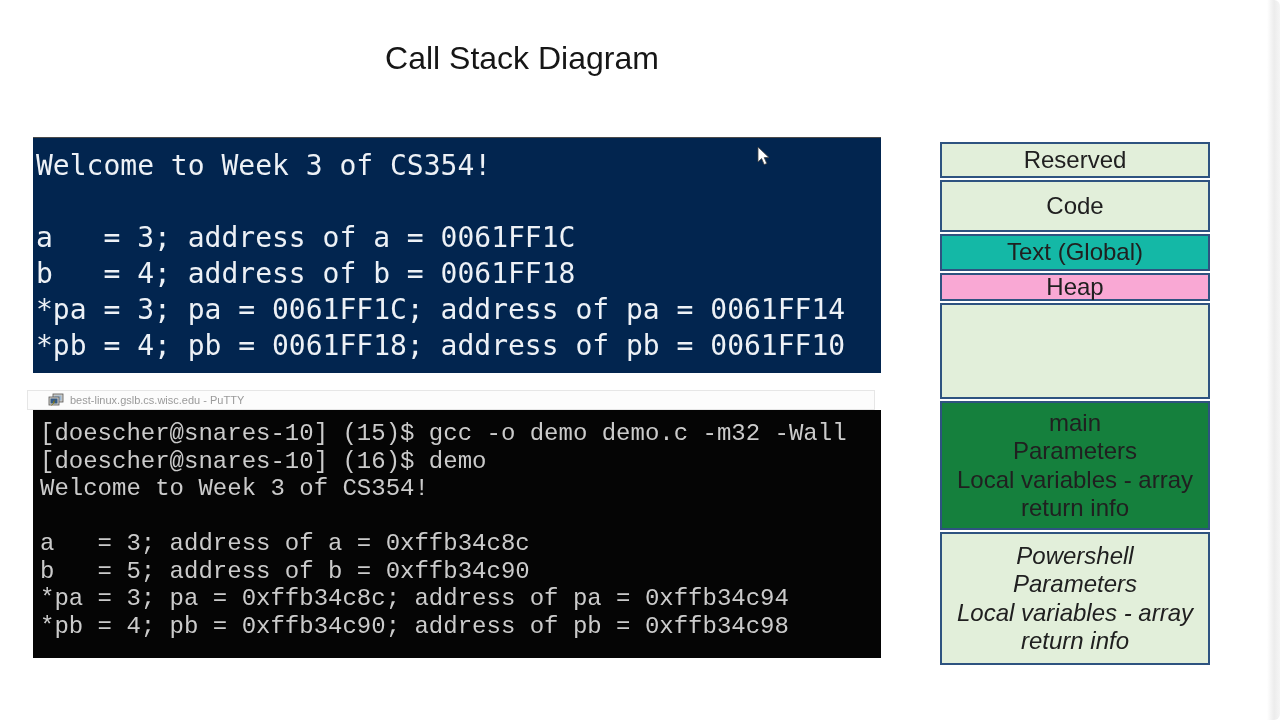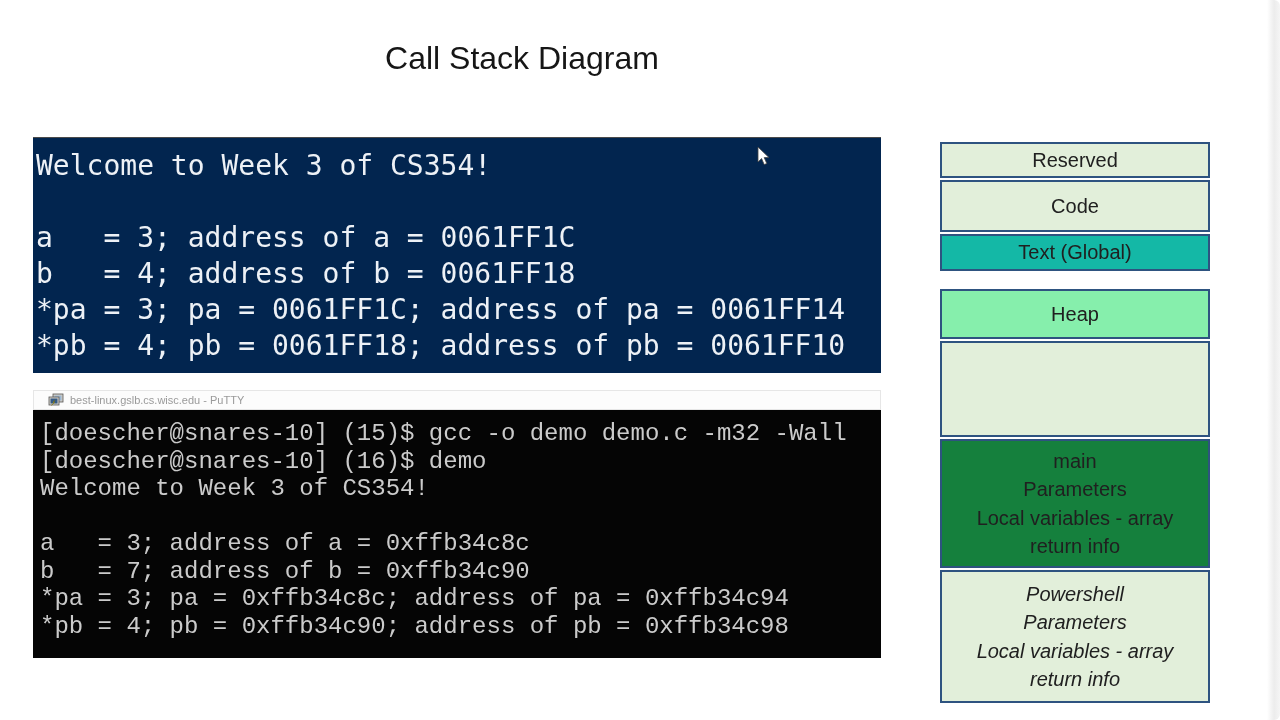--- a/index.html
+++ b/index.html
@@ -29,25 +29,25 @@
     font-size: 28px;
     line-height: 36px;
     color: #edf1f6;
     overflow: hidden;
   }
   .ps-term .tline { white-space: pre; min-height: 36px; }
 
   
   .putty-titlebar {
     position: absolute;
-    left: 33px; top: 390px; width: 848px; height: 20px;
+    left: 27px; top: 390px; width: 848px; height: 20px;
     background: #fcfcfc;
     border: 1px solid #e6e6e6;
     display: flex; align-items: center; gap: 6px;
-    padding-left: 14px;
+    padding-left: 20px;
     font-size: 11px;
     color: #9a9a9a;
   }
   .putty-icon { width: 16px; height: 14px; flex: 0 0 auto; }
   .putty-term {
     position: absolute;
     left: 33px; top: 410px; width: 848px; height: 248px;
     padding: 10px 0 16px 7px;
     font-family: "Liberation Mono", monospace;
     font-size: 24px;
@@ -61,21 +61,21 @@
   .mem-diagram {
     position: absolute;
     left: 940px; top: 142px; width: 270px;
     display: flex; flex-direction: column; gap: 2px;
   }
   .mem-seg {
     width: 100%;
     border: 2px solid #2e5380;
     display: flex; flex-direction: column;
     align-items: center; justify-content: center;
-    font-size: 20px;
+    font-size: 24px;
     line-height: 28.5px;
     color: #202020;
   }
 
   
   .cursor { position: absolute; left: 757px; top: 146px; width: 14px; height: 20px; }
 
   
   .edge-strip {
     position: absolute;
@@ -114,36 +114,36 @@
     </svg>
     <span>best-linux.gslb.cs.wisc.edu - PuTTY</span>
   </div>
 
   <div class="putty-term" style="background: rgb(5, 5, 5); color: rgb(203, 203, 203);">
       <div class="tline">[doescher@snares-10] (15)$ gcc -o demo demo.c -m32 -Wall</div>
       <div class="tline">[doescher@snares-10] (16)$ demo</div>
       <div class="tline">Welcome to Week 3 of CS354!</div>
       <div class="tline">&nbsp;</div>
       <div class="tline">a   = 3; address of a = 0xffb34c8c</div>
-      <div class="tline">b   = 7; address of b = 0xffb34c90</div>
+      <div class="tline">b   = 5; address of b = 0xffb34c90</div>
       <div class="tline">*pa = 3; pa = 0xffb34c8c; address of pa = 0xffb34c94</div>
       <div class="tline">*pb = 4; pb = 0xffb34c90; address of pb = 0xffb34c98</div>
     </div>
 
   <div class="mem-diagram">
       <div class="mem-seg" style="height: 36px; background: rgb(226, 239, 218); border-color: rgb(46, 83, 128);">
         <div>Reserved</div>
       </div>
       <div class="mem-seg" style="height: 52px; background: rgb(226, 239, 218); border-color: rgb(46, 83, 128);">
         <div>Code</div>
       </div>
       <div class="mem-seg" style="height: 37px; background: #14b8a6; border-color: rgb(46, 83, 128);">
         <div>Text (Global)</div>
       </div>
-      <div class="mem-seg" style="height: 50px; background: #86efac; border-color: rgb(46, 83, 128); margin-top: 16px;">
+      <div class="mem-seg" style="height: 28px; background: #f9a8d4; border-color: rgb(46, 83, 128);">
         <div>Heap</div>
       </div>
       <div class="mem-seg" style="height: 96px; background: rgb(226, 239, 218); border-color: rgb(46, 83, 128);"></div>
       <div class="mem-seg" style="height: 129px; background: #15803d; border-color: rgb(46, 83, 128);">
         <div>main</div>
         <div>Parameters</div>
         <div>Local variables - array</div>
         <div>return info</div>
       </div>
       <div class="mem-seg" style="height: 133px; background: rgb(226, 239, 218); border-color: rgb(46, 83, 128); font-style: italic;">

